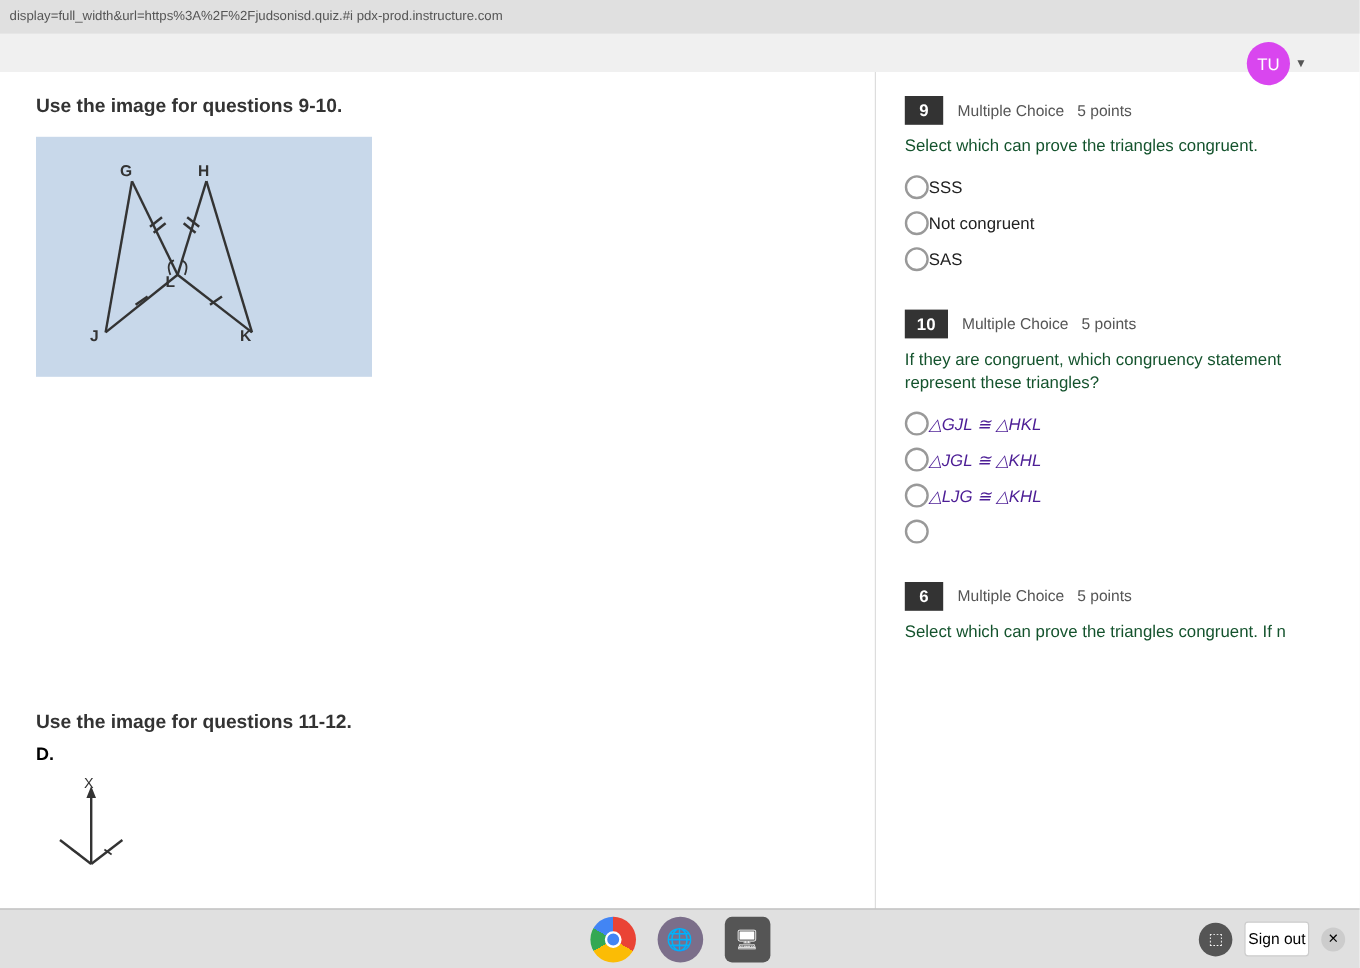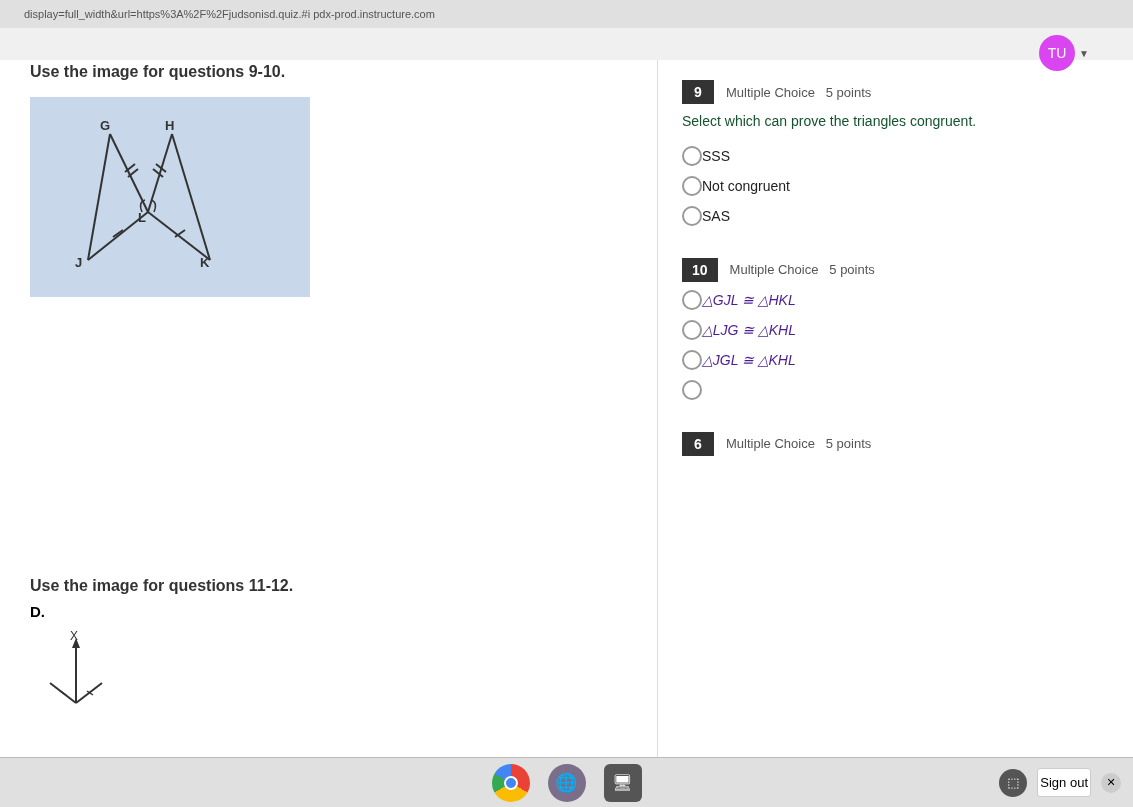--- a/index.html
+++ b/index.html
@@ -37,22 +37,22 @@
       left: 0;
       width: 1133px;
       height: 740px;
       background: white;
       display: flex;
       flex-direction: row;
     }
 
     
     .left-panel {
-      width: 658px;
-      padding: 3px 30px;
+      width: 730px;
+      padding: 20px 30px;
       border-right: 1px solid #ddd;
       overflow-y: auto;
     }
 
     .section-title {
       font-size: 16px;
       font-weight: bold;
       color: #333;
       margin-bottom: 16px;
     }
@@ -168,21 +168,21 @@
 
     .url-bar {
       position: absolute;
       top: 0;
       left: 0;
       right: 0;
       height: 28px;
       background: #e0e0e0;
       display: flex;
       align-items: center;
-      padding: 0 24px;
+      padding: 0 8px;
       font-size: 11px;
       color: #555;
       overflow: hidden;
       white-space: nowrap;
     }
 
     .congruent-options {
       margin-top: 6px;
     }
   </style>
@@ -285,48 +285,50 @@
 
     <div class="question-block">
       <div class="question-header">
         <span class="question-number">10</span>
         <span class="question-meta">
           <span>Multiple Choice</span>
           &nbsp;
           <span>5 points</span>
         </span>
       </div>
+      <div class="question-text">If they are congruent, which congruency statement represent these triangles?</div>
       <div class="congruent-options">
         <div class="answer-option">
           <div class="radio-circle"></div>
           <span class="answer-label-italic">△GJL ≅ △HKL</span>
         </div>
         <div class="answer-option">
           <div class="radio-circle"></div>
-          <span class="answer-label-italic">△LJG ≅ △KHL</span>
+          <span class="answer-label-italic">△JGL ≅ △KHL</span>
         </div>
         <div class="answer-option">
           <div class="radio-circle"></div>
-          <span class="answer-label-italic">△JGL ≅ △KHL</span>
+          <span class="answer-label-italic">△LJG ≅ △KHL</span>
         </div>
         <div class="answer-option">
           <div class="radio-circle"></div>
         </div>
       </div>
     </div>
 
     <div class="question-block">
       <div class="question-header">
         <span class="question-number">6</span>
         <span class="question-meta">
           <span>Multiple Choice</span>
           &nbsp;
           <span>5 points</span>
         </span>
       </div>
+      <div class="question-text">Select which can prove the triangles congruent. If n</div>
     </div>
 
   </div>
 </div>
 
 <div style="position:absolute; bottom:0; left:0; width:1133px; height:50px; background:#e0e0e0; border-top:1px solid #bbb; display:flex; align-items:center; justify-content:center; gap:18px; z-index:10;">
 
   <div style="width:38px;height:38px;border-radius:50%;background:conic-gradient(#ea4335 0deg 120deg,#fbbc05 120deg 240deg,#34a853 240deg 300deg,#4285f4 300deg 360deg);display:flex;align-items:center;justify-content:center;cursor:pointer;">
     <div style="width:14px;height:14px;border-radius:50%;background:#4285f4;border:2px solid white;"></div>
   </div>

